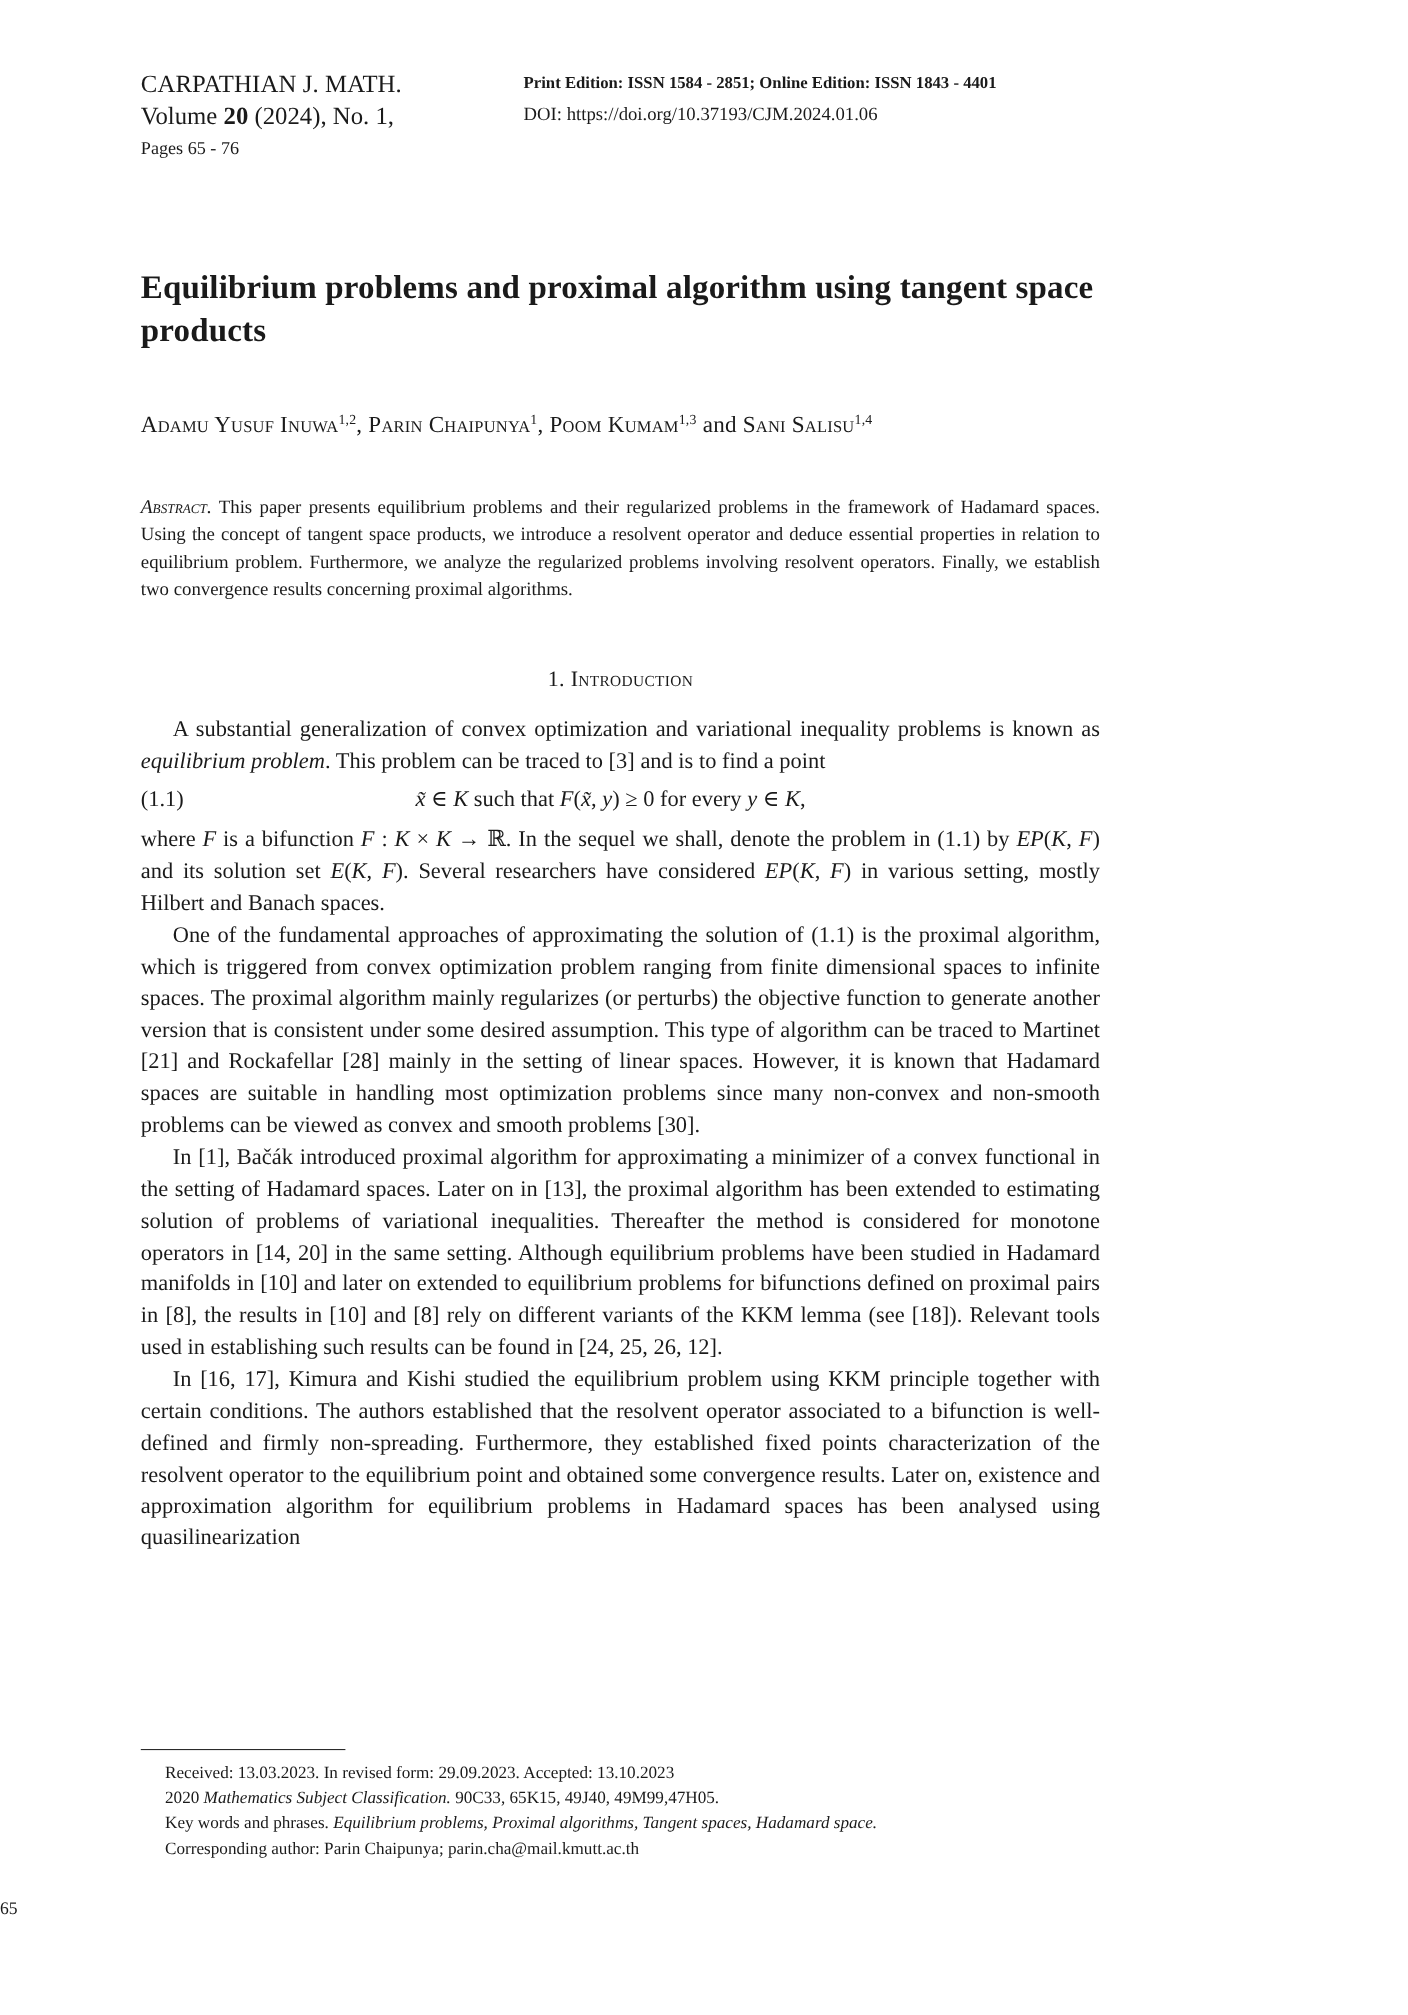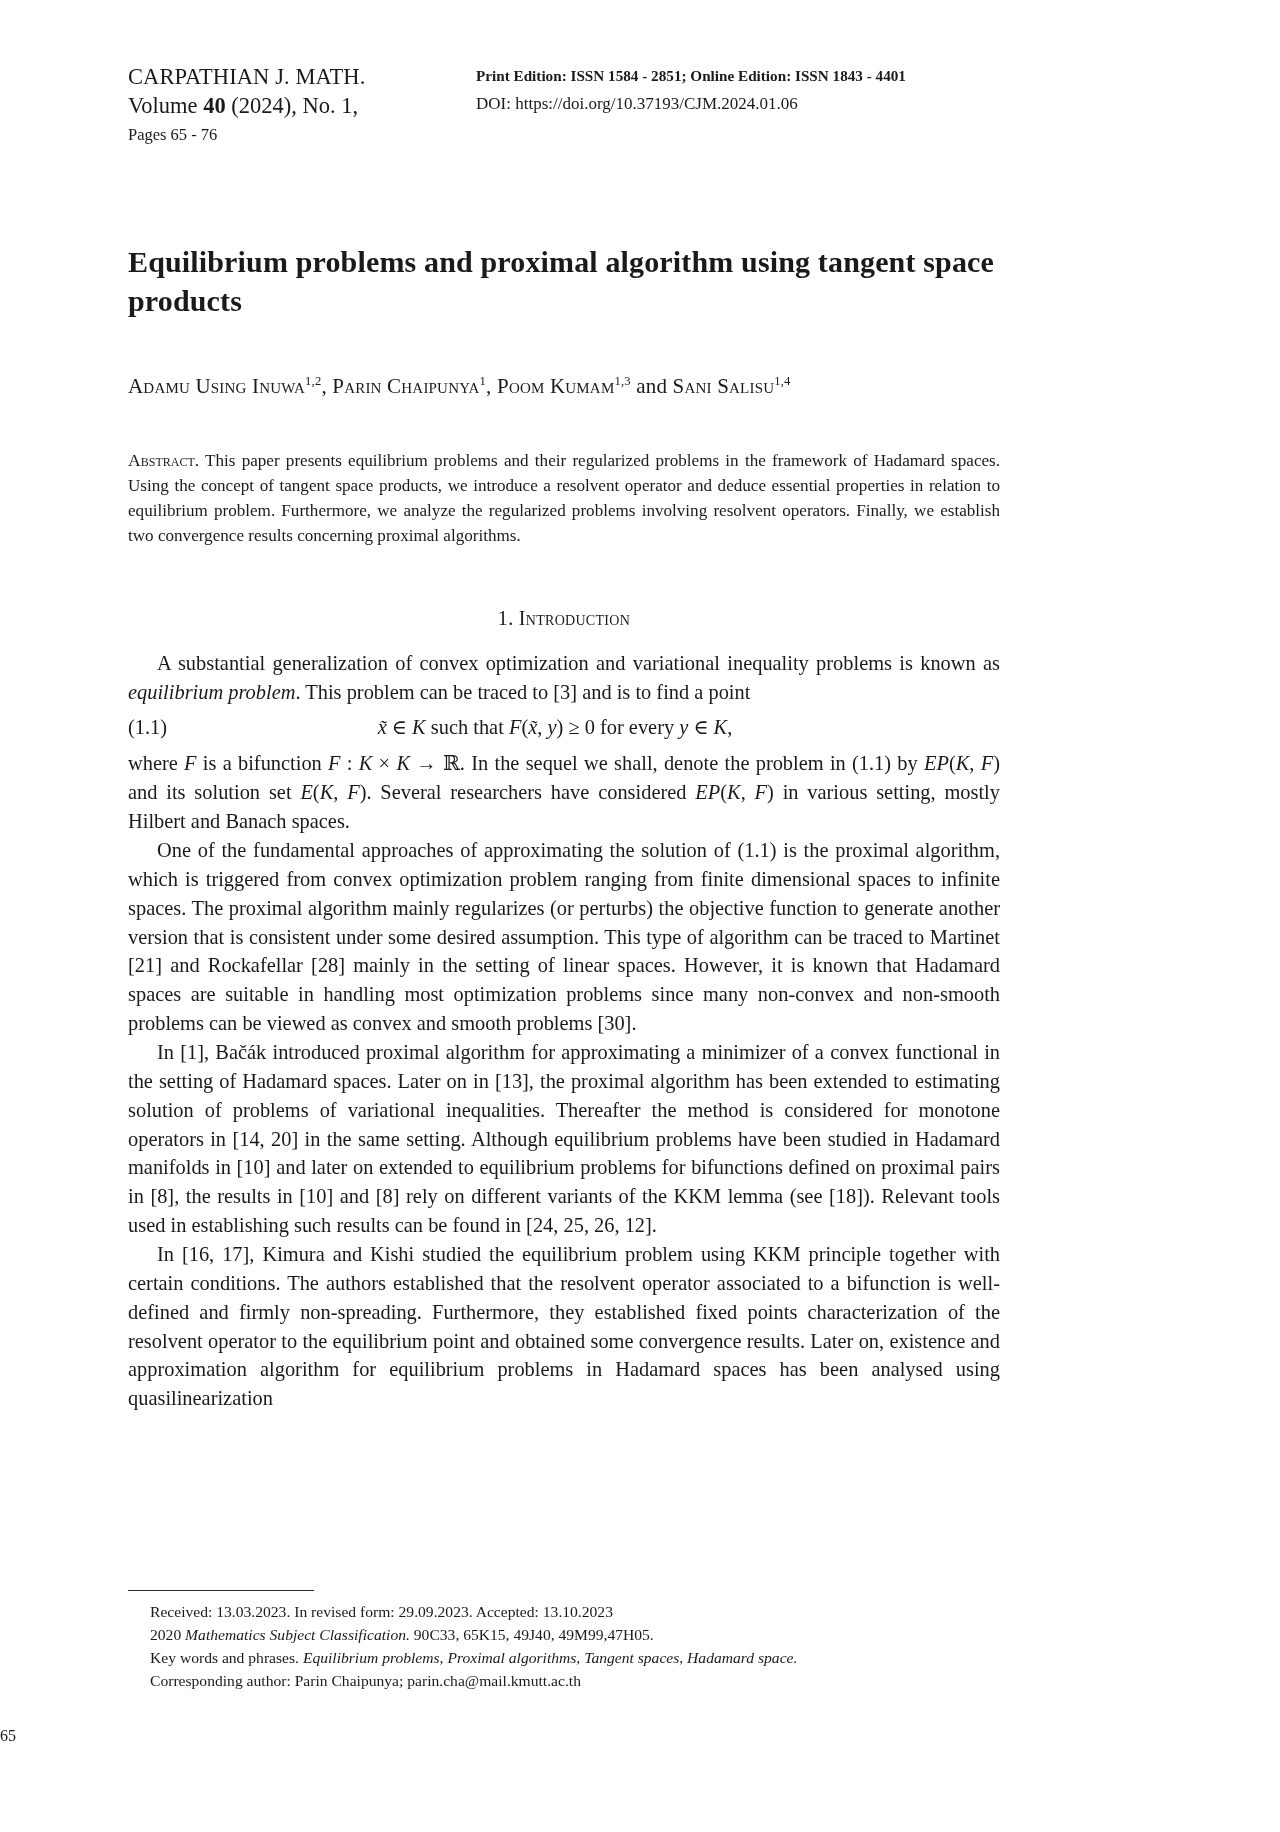--- a/index.html
+++ b/index.html
@@ -103,20 +103,21 @@
   .abstract {
     margin-top: 48px;
     font-size: 17.1px;
     line-height: 1.455;
     text-align: justify;
     text-justify: inter-word;
   }
   .abstract .lead {
     font-variant: small-caps;
     font-size: 17.6px;
+    font-style: italic;
   }
 
   
   .section-head {
     margin-top: 58px;
     text-align: center;
     font-size: 20px;
     letter-spacing: 0.3px;
   }
   .section-head .sc { font-variant: small-caps; }
@@ -186,35 +187,35 @@
 <body>
 
 <div class="page">
 
   <div class="content">
 
     <div class="masthead">
 
       <div class="journal-block">
         <div class="journal-name">CARPATHIAN J. MATH.</div>
-        <div class="journal-volume"><span>Volume </span><b>40</b><span> (2024), No. 1,</span></div>
+        <div class="journal-volume"><span>Volume </span><b>20</b><span> (2024), No. 1,</span></div>
         <div class="journal-pages">Pages 65 - 76</div>
       </div>
 
       <div class="pub-block">
         <div class="pub-line">Print Edition: ISSN 1584 - 2851; Online Edition: ISSN 1843 - 4401</div>
         <div class="pub-doi">DOI: https://doi.org/10.37193/CJM.2024.01.06</div>
       </div>
 
     </div>
 
     <h1 class="title">Equilibrium problems and proximal algorithm using tangent space products</h1>
 
     <div class="authors">
-      <span class="sc">Adamu Using Inuwa</span><sup>1,2</sup>,
+      <span class="sc">Adamu Yusuf Inuwa</span><sup>1,2</sup>,
       <span class="sc">Parin Chaipunya</span><sup>1</sup>,
       <span class="sc">Poom Kumam</span><sup>1,3</sup>
       <span>and</span>
       <span class="sc">Sani Salisu</span><sup>1,4</sup>
     </div>
 
     <div class="abstract">
       <span class="lead">Abstract.</span>
       <span>This paper presents equilibrium problems and their regularized problems in the framework of Hadamard spaces. Using the concept of tangent space products, we introduce a resolvent operator and deduce essential properties in relation to equilibrium problem. Furthermore, we analyze the regularized problems involving resolvent operators. Finally, we establish two convergence results concerning proximal algorithms.</span>
     </div>

